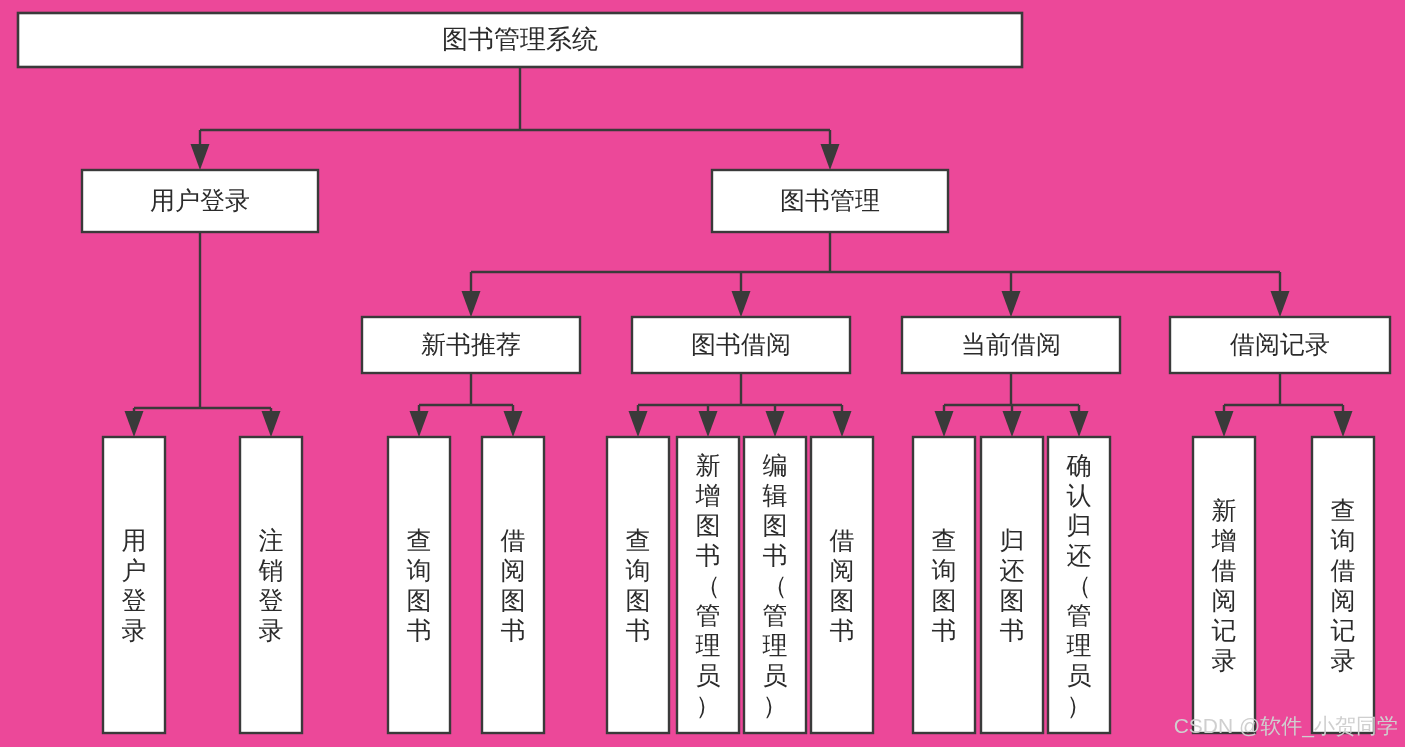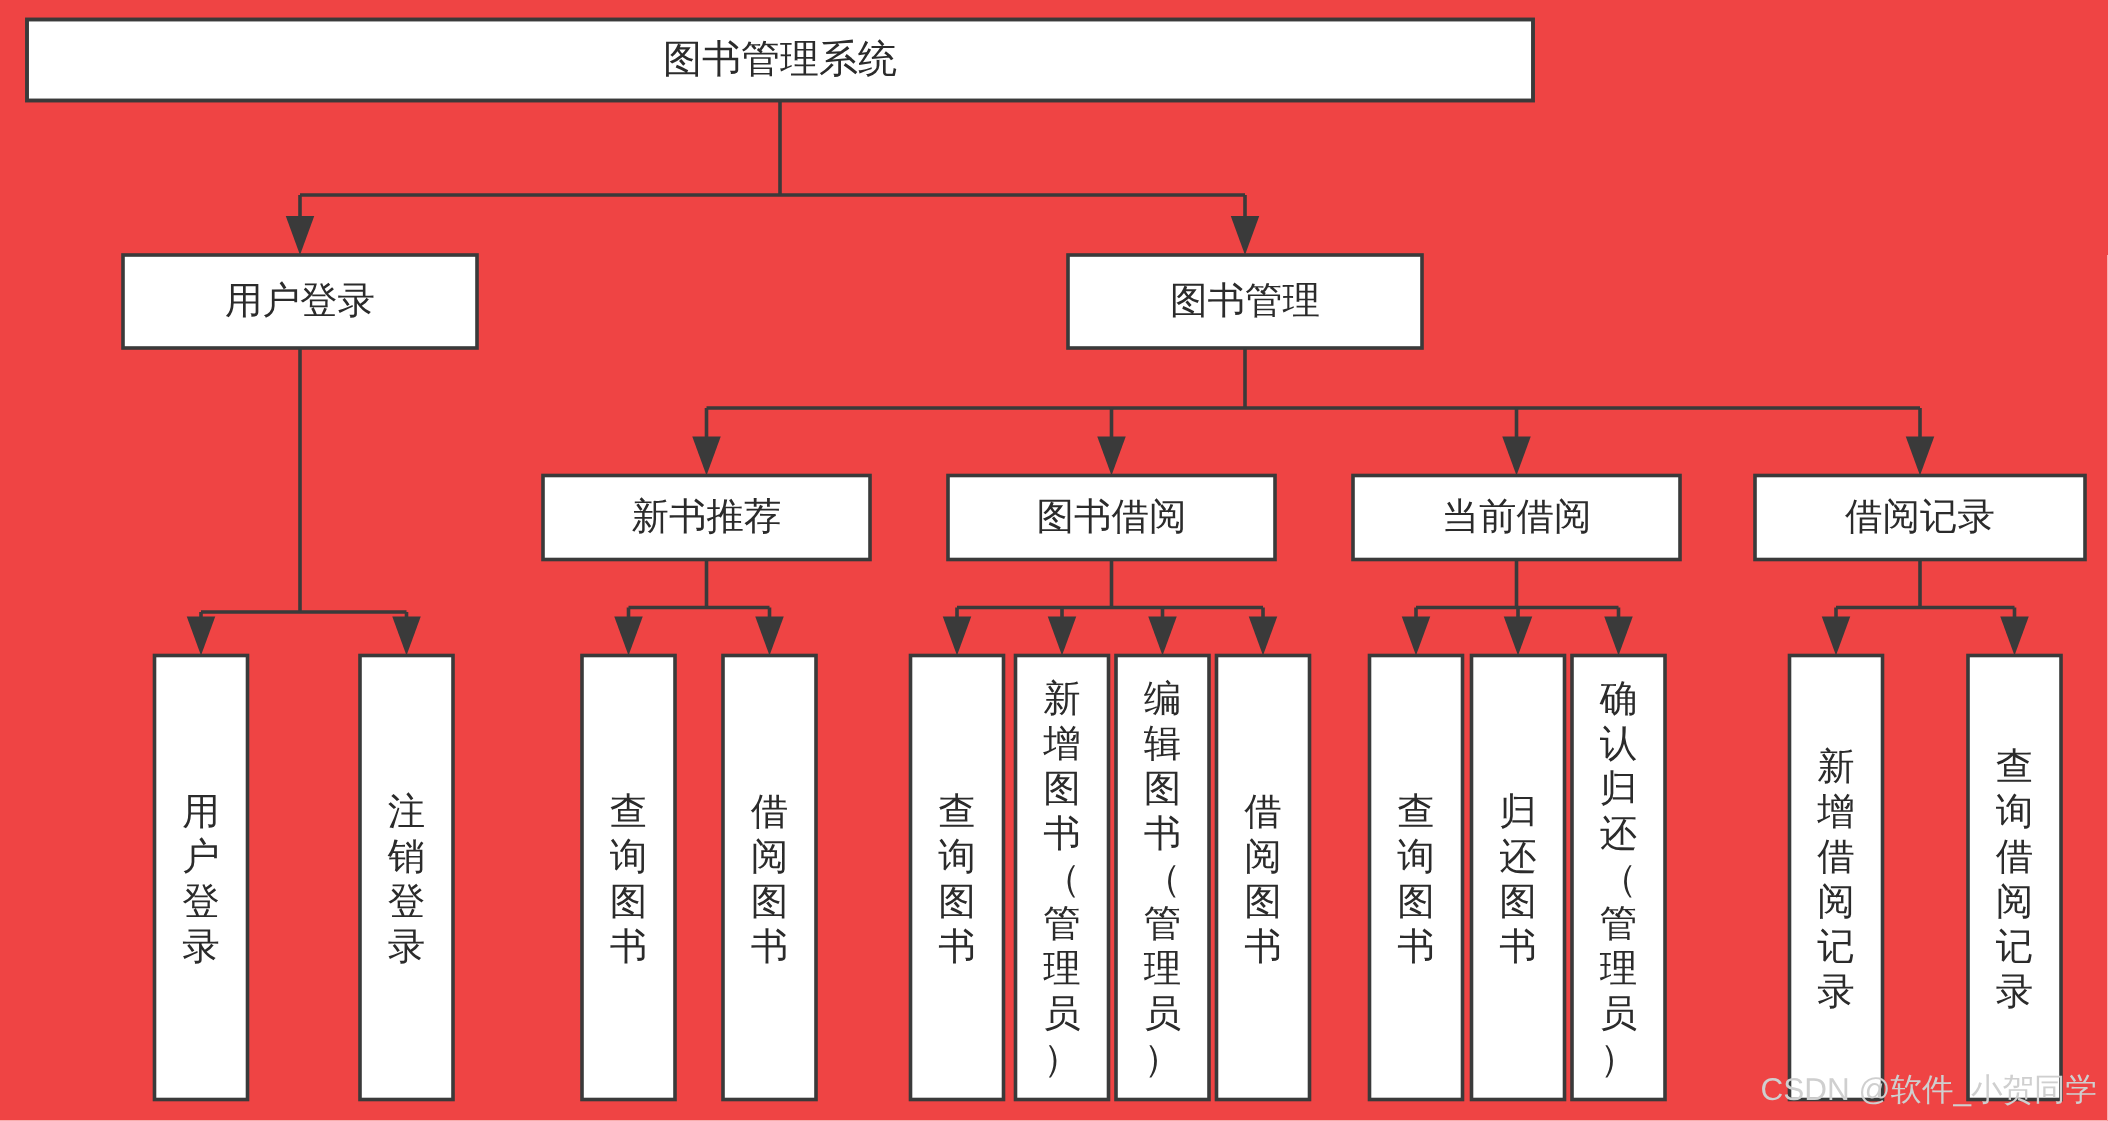--- a/index.html
+++ b/index.html
@@ -8,21 +8,21 @@
     padding: 0;
     background: #ffffff;
   }
   body {
     font-family: "Liberation Sans", "DejaVu Sans", sans-serif;
   }
   #diagram-root {
     position: relative;
     width: 1405px;
     height: 747px;
-    background: #ef4444;
+    background: #ec4899;
     overflow: hidden;
   }
   svg#chart-svg {
     position: absolute;
     left: 0;
     top: 0;
     width: 1405px;
     height: 747px;
     display: block;
   }

